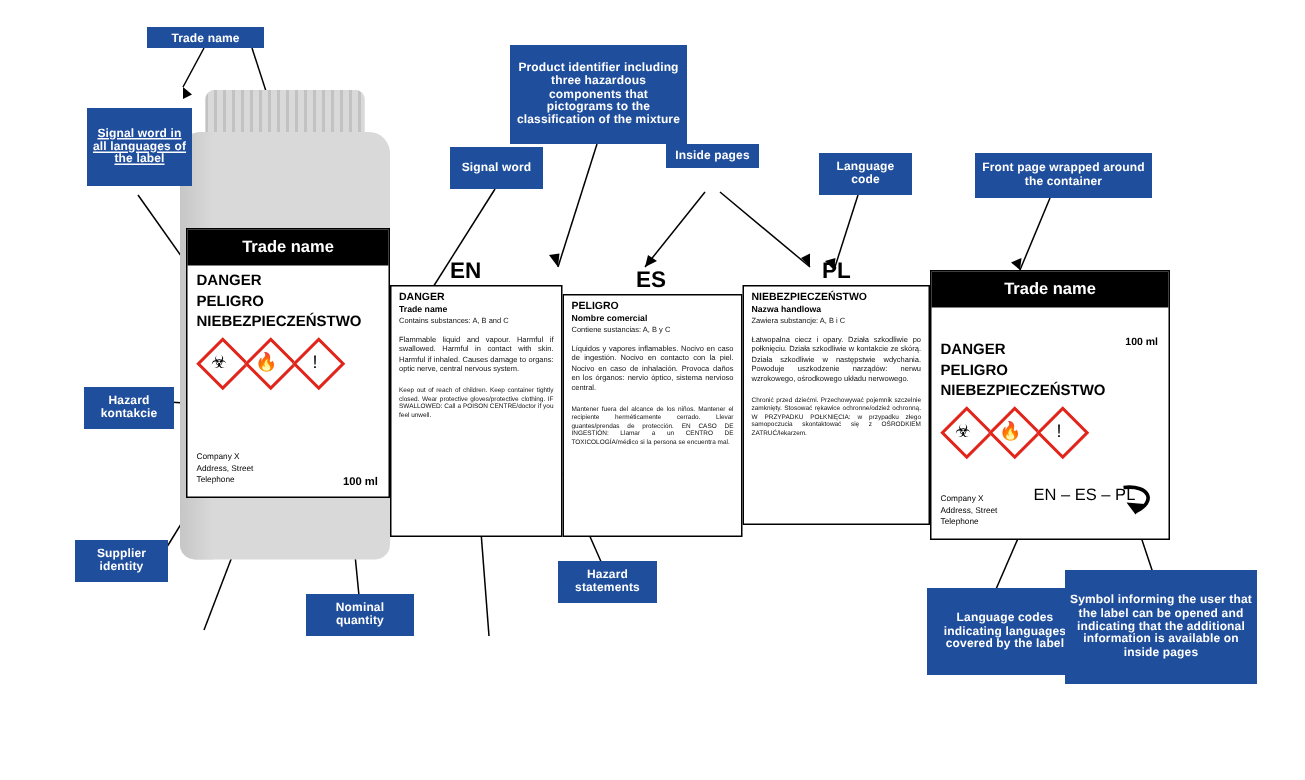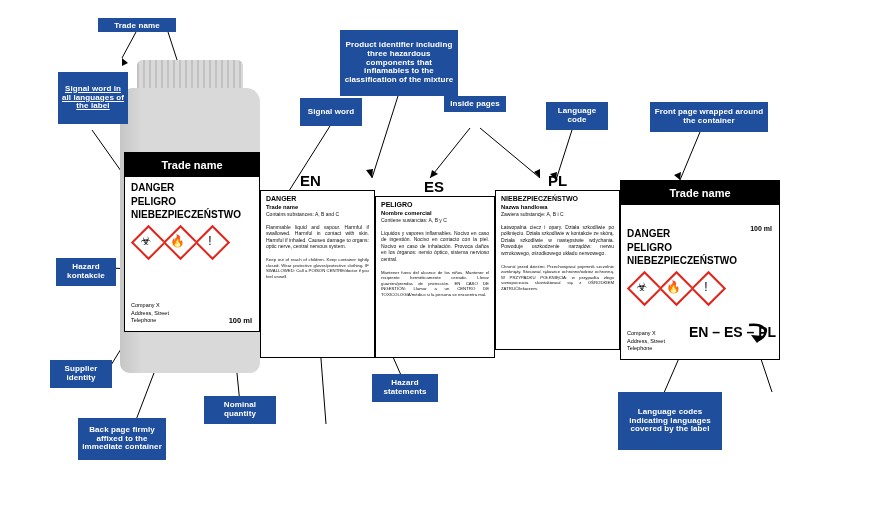--- a/index.html
+++ b/index.html
@@ -64,21 +64,21 @@
 
   .lang-tab{
     position:absolute;font-weight:bold;font-size:15px;color:#000;
   }
   .sec-head{font-weight:bold;font-size:7px;padding:4px 5px 1px 5px;}
   .sec-sub{font-weight:bold;font-size:5.8px;padding:1px 5px 0 5px;}
   .sec-txt{font-size:5px;line-height:1.32;padding:1px 5px;color:#111;text-align:justify;}
   .sec-txt.tiny{font-size:4.3px;line-height:1.3;}
 
   .codes{
-    position:absolute;font-weight:bold;font-size:14px;color:#000;
+    position:absolute;font-weight:normal;font-size:11px;color:#000;
   }
   .arrow-curl{position:absolute;}
 </style>
 </head>
 <body>
 
 <div id="stage">
 
   <svg class="leaders">
     <g stroke="#000" stroke-width="1" fill="none">
@@ -229,37 +229,37 @@
     <svg class="arrow-curl" style="left:124px;top:140px;width:30px;height:30px;">
       <path d="M4,4 C22,2 26,14 12,20" stroke="#000" stroke-width="2.4" fill="none"></path>
       <polygon points="12,22 18,15 6,14" fill="#000"></polygon>
     </svg>
   </div>
 
   <div class="callout" style="left:98px;top:18px;width:78px;height:14px;line-height:11px;">Trade name</div>
 
   <div class="callout" style="left:58px;top:72px;width:70px;height:52px;display:flex;align-items:center;justify-content:center;text-decoration:underline;">Signal word in all languages of the label</div>
 
-  <div class="callout" style="left:340px;top:30px;width:118px;height:66px;display:flex;align-items:center;justify-content:center;">Product identifier including three hazardous components that inflamables to the classification of the mixture</div>
+  <div class="callout" style="left:340px;top:30px;width:118px;height:66px;display:flex;align-items:center;justify-content:center;">Product identifier including three hazardous components that pictograms to the classification of the mixture</div>
 
   <div class="callout" style="left:300px;top:98px;width:62px;height:28px;display:flex;align-items:center;justify-content:center;">Signal word</div>
 
   <div class="callout" style="left:444px;top:96px;width:62px;height:16px;display:flex;align-items:center;justify-content:center;">Inside pages</div>
 
   <div class="callout" style="left:546px;top:102px;width:62px;height:28px;display:flex;align-items:center;justify-content:center;">Language code</div>
 
   <div class="callout" style="left:650px;top:102px;width:118px;height:30px;display:flex;align-items:center;justify-content:center;">Front page wrapped around the container</div>
 
   <div class="callout" style="left:56px;top:258px;width:60px;height:28px;display:flex;align-items:center;justify-content:center;">Hazard kontakcie</div>
 
   <div class="callout" style="left:50px;top:360px;width:62px;height:28px;display:flex;align-items:center;justify-content:center;">Supplier identity</div>
 
-  <div class="callout" style="left:78px;top:418px;width:88px;height:42px;display:flex;align-items:center;justify-content:center;">Back page firmly affixed to the immediate container</div>
 
   <div class="callout" style="left:204px;top:396px;width:72px;height:28px;display:flex;align-items:center;justify-content:center;text-align:center;">Nominal quantity</div>
 
 
   <div class="callout" style="left:372px;top:374px;width:66px;height:28px;display:flex;align-items:center;justify-content:center;">Hazard statements</div>
 
   <div class="callout" style="left:618px;top:392px;width:104px;height:58px;display:flex;align-items:center;justify-content:center;">Language codes indicating languages covered by the label</div>
 
+  <div class="callout" style="left:710px;top:380px;width:128px;height:76px;display:flex;align-items:center;justify-content:center;">Symbol informing the user that the label can be opened and indicating that the additional information is available on inside pages</div>
 
 </div>
 
 </body></html>

